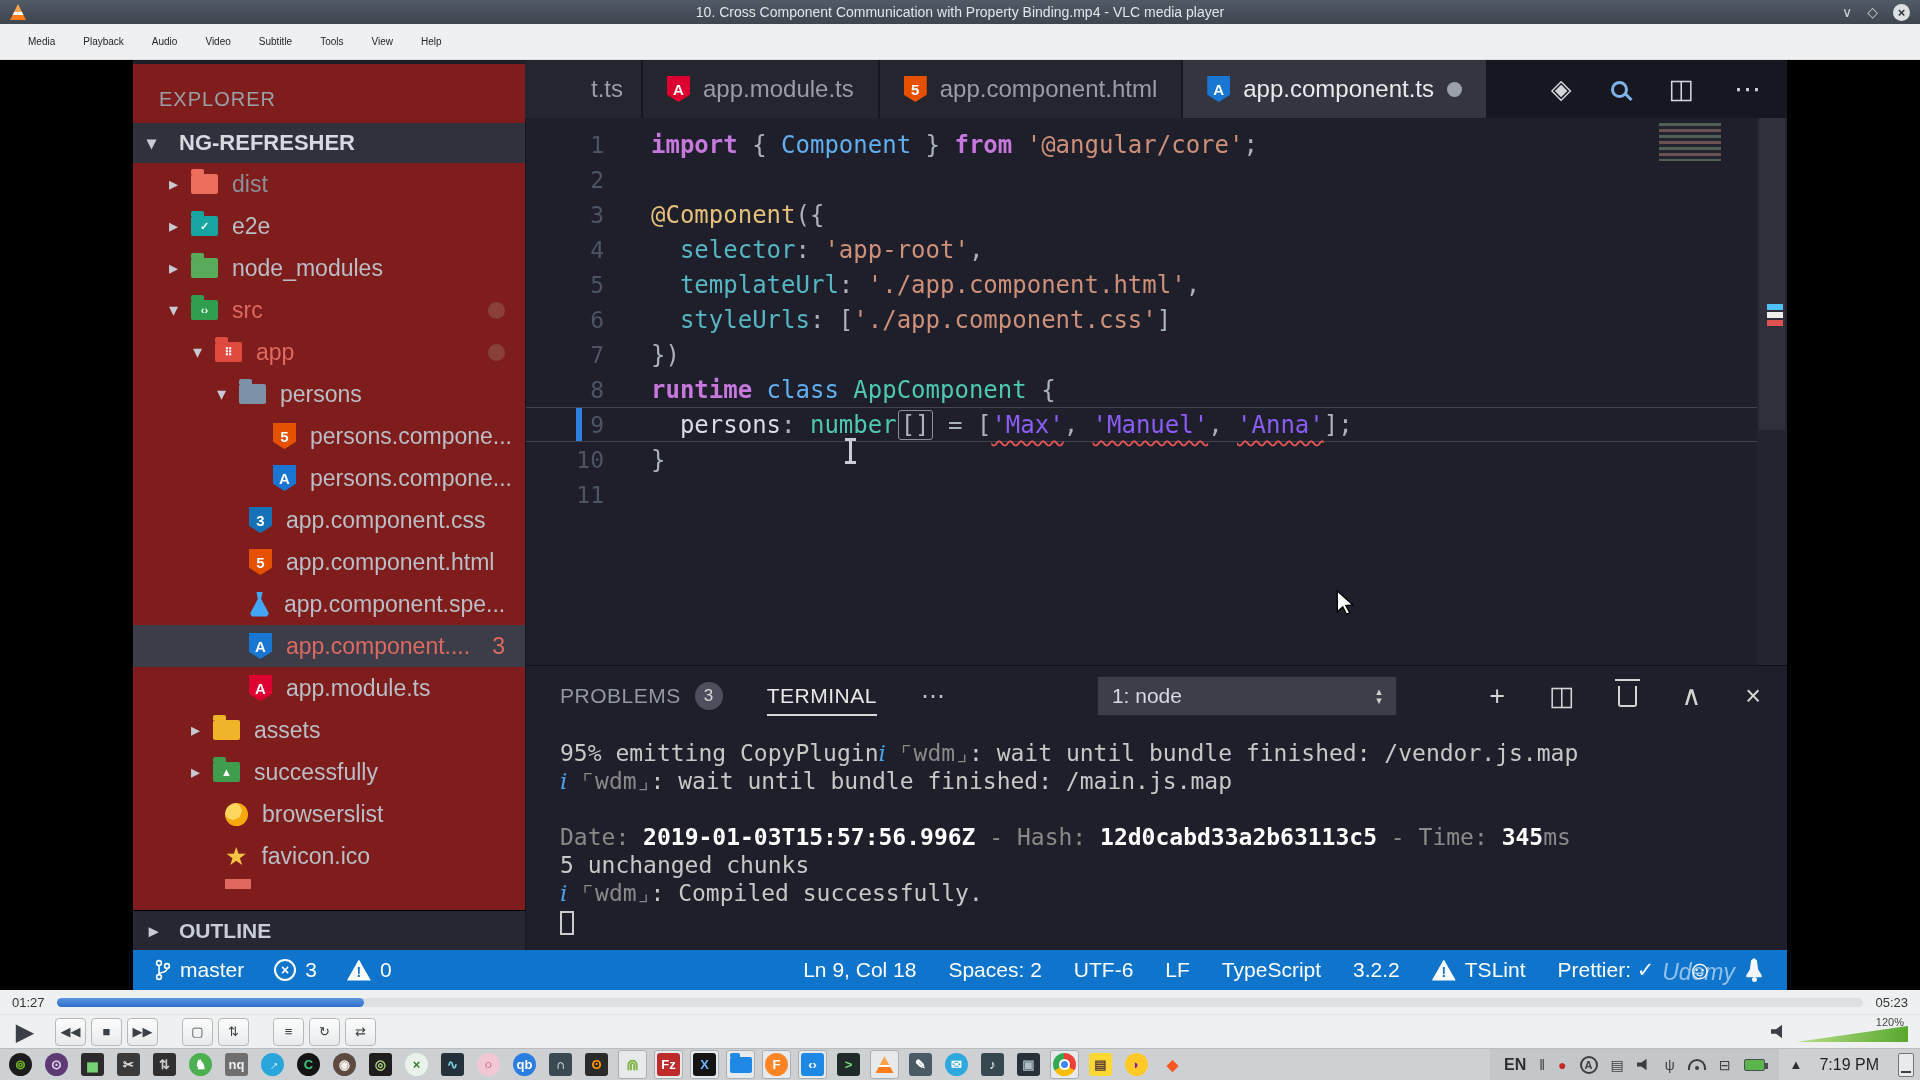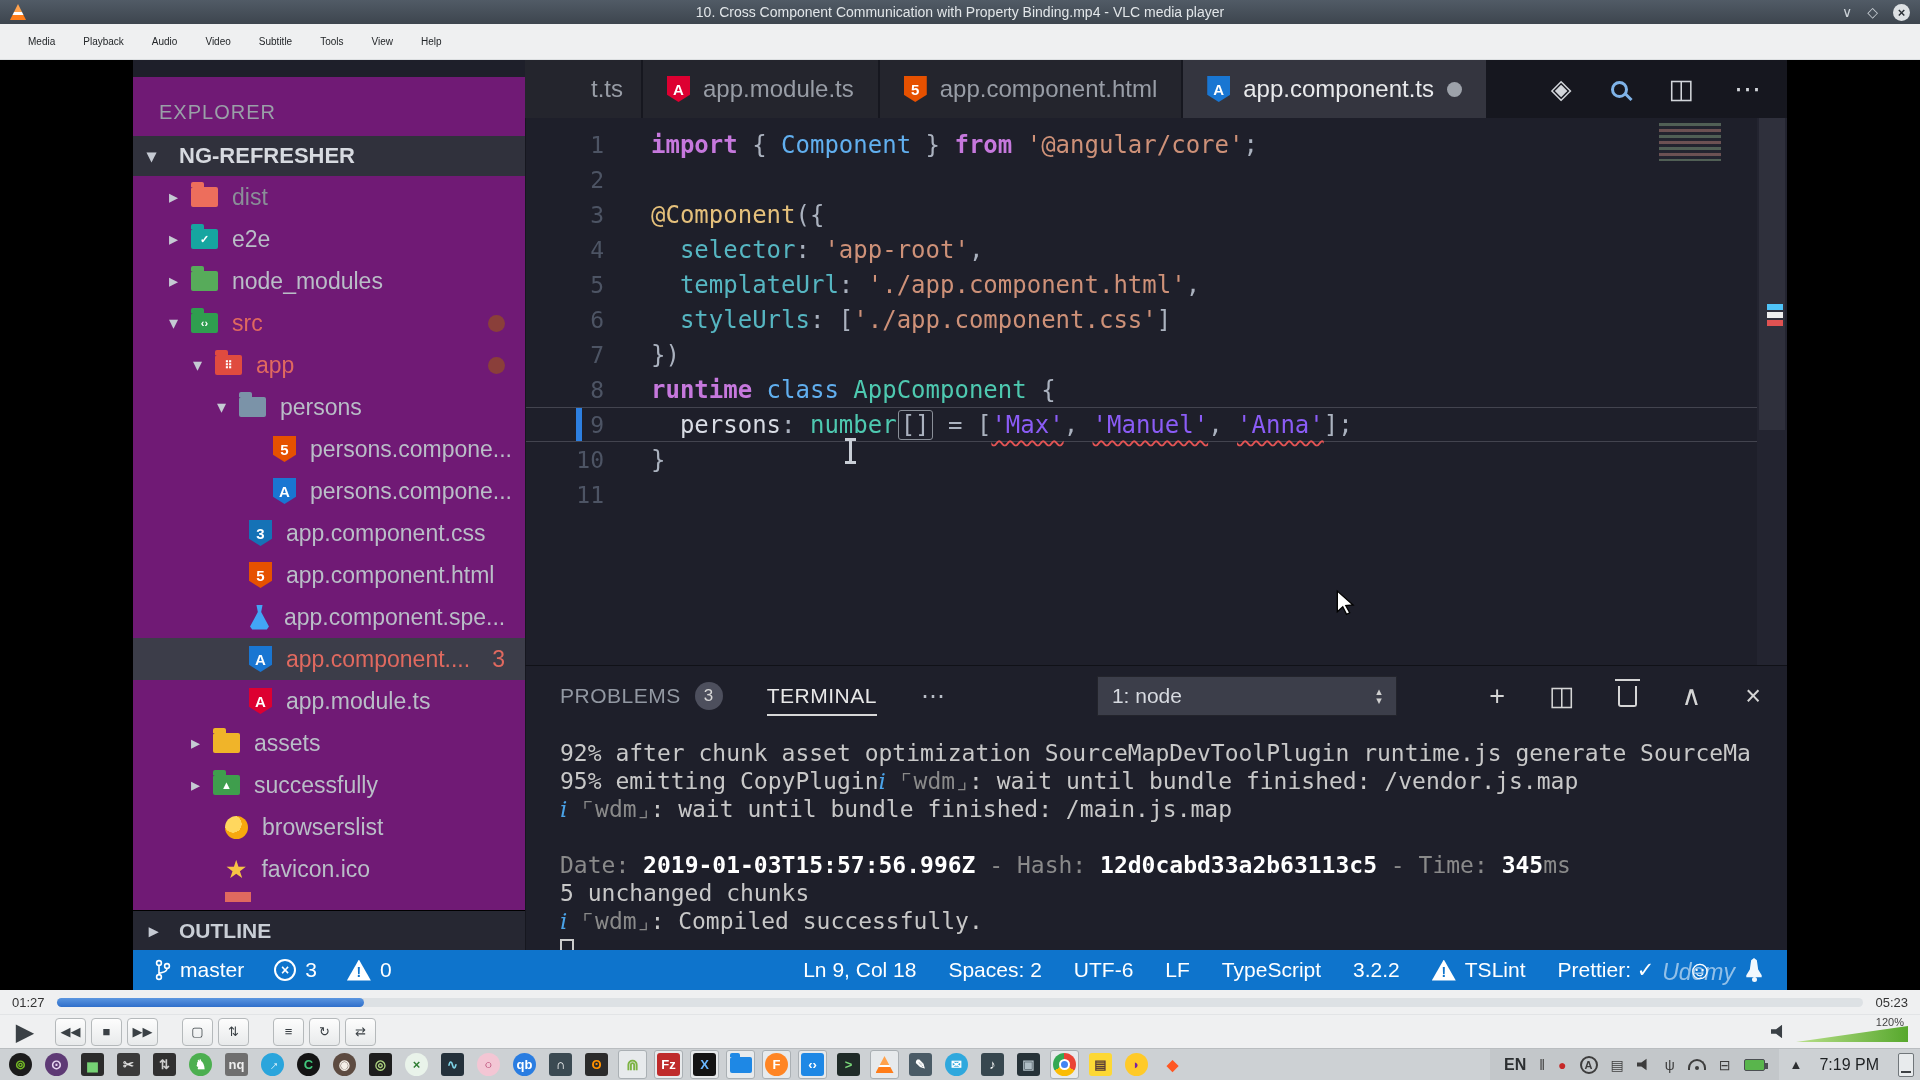--- a/index.html
+++ b/index.html
@@ -35,21 +35,21 @@
   .tab.first { min-width:118px; justify-content:flex-end; padding:0 18px; }
   .tab.active { background:#34353f; color:#e9eaec; }
   .dirty-dot { width:15px; height:15px; border-radius:50%; background:#9da2aa; }
   .tab-actions { margin-left:auto; display:flex; align-items:center; gap:40px; padding-right:26px;
     color:#d2d5da; font-size:27px; }
   .mag { width:17px; height:17px; border:3px solid #7fb3e8; border-radius:50%; position:relative; }
   .mag::after { content:""; position:absolute; width:10px; height:3px; background:#7fb3e8;
     transform:rotate(45deg); right:-8px; bottom:-3px; }
 
   
-  .sidebar { position:absolute; left:0; top:17px; bottom:40px; width:392px; background:#701a75; overflow:hidden; }
+  .sidebar { position:absolute; left:0; top:4px; bottom:40px; width:392px; background:#7f1d1d; overflow:hidden; }
   .expl-title { padding:24px 0 0 26px; font-size:20px; color:#9aa0a8; letter-spacing:1px; }
   .root-row { margin-top:12px; height:40px; background:#30313c; display:flex; align-items:center;
     font-weight:bold; font-size:22px; color:#d7dae0; }
   .root-row .tri { margin:0 10px 0 14px; }
   .tree { }
   .row { height:42px; display:flex; align-items:center; font-size:23px; color:#b9bec7; position:relative; }
   .row.selected { background:#3c3d49; }
   .row .lbl { margin-left:14px; }
   .row.red .lbl, .row .badge { color:#e0695f; }
   .row.dim .lbl { color:#8a8f98; }
@@ -468,21 +468,20 @@
         </span>
         <span class="picons">
             <span>+</span>
             <span>◫</span>
             <span class="trash"></span>
             <span>∧</span>
             <span>×</span>
           </span>
       </div>
       <div class="term">
-          <div class="tline"><span class="tt">92% after chunk asset optimization SourceMapDevToolPlugin runtime.js generate SourceMa</span></div>
           <div class="tline"><span class="tt">95% emitting CopyPlugin</span><span class="ti">i</span><span class="td"> ⌜wdm⌟</span><span class="tt">: wait until bundle finished: /vendor.js.map</span></div>
           <div class="tline"><span class="ti">i</span><span class="td"> ⌜wdm⌟</span><span class="tt">: wait until bundle finished: /main.js.map</span></div>
           <div class="tline">&nbsp;</div>
           <div class="tline"><span class="td">Date: </span><span class="tb">2019-01-03T15:57:56.996Z</span><span class="td"> - Hash: </span><span class="tb">12d0cabd33a2b63113c5</span><span class="td"> - Time: </span><span class="tb">345</span><span class="td">ms</span></div>
           <div class="tline"><span class="tt">5 unchanged chunks</span></div>
           <div class="tline"><span class="ti">i</span><span class="td"> ⌜wdm⌟</span><span class="tt">: Compiled successfully.</span></div>
           <div class="tline"><span class="termcur"></span></div>
         </div>
     </div>
 

